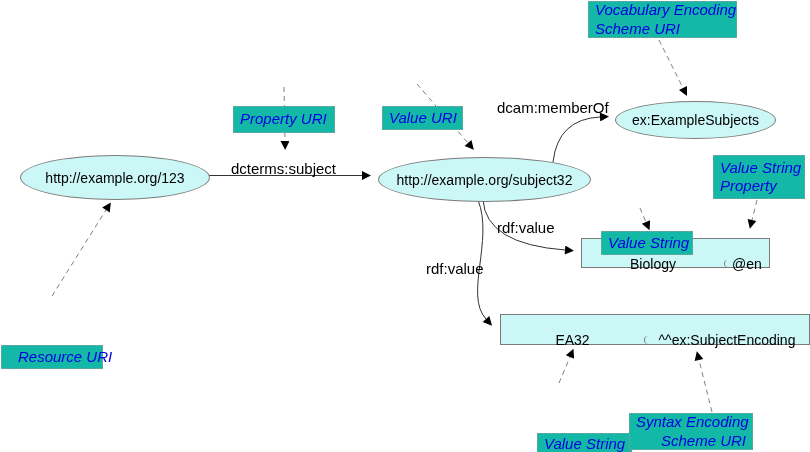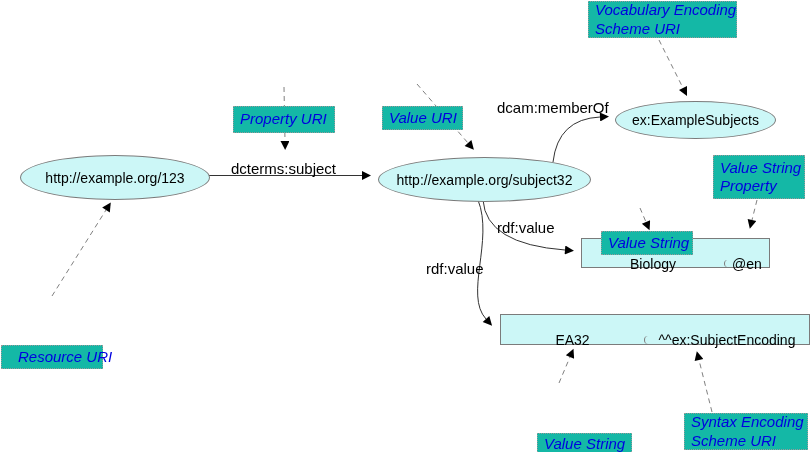--- a/index.html
+++ b/index.html
@@ -85,18 +85,18 @@
   <div class="ann" style="left:713px;top:155px;width:92px;height:44px;">
     <span>Value String</span>
     <span>Property</span>
   </div>
   <div class="ann center" style="left:1px;top:297px;width:102px;height:24px;padding-left:16px;">
     <span>Resource URI</span>
   </div>
   <div class="ann center" style="left:537px;top:385px;width:95px;height:23px;">
     <span>Value String</span>
   </div>
-  <div class="ann" style="left:684px;top:413px;width:124px;height:37px;">
+  <div class="ann" style="left:629px;top:413px;width:124px;height:37px;text-align:right;">
     <span>Syntax Encoding</span>
     <span>Scheme URI</span>
   </div>
 
 </div>
 
 </body></html>

